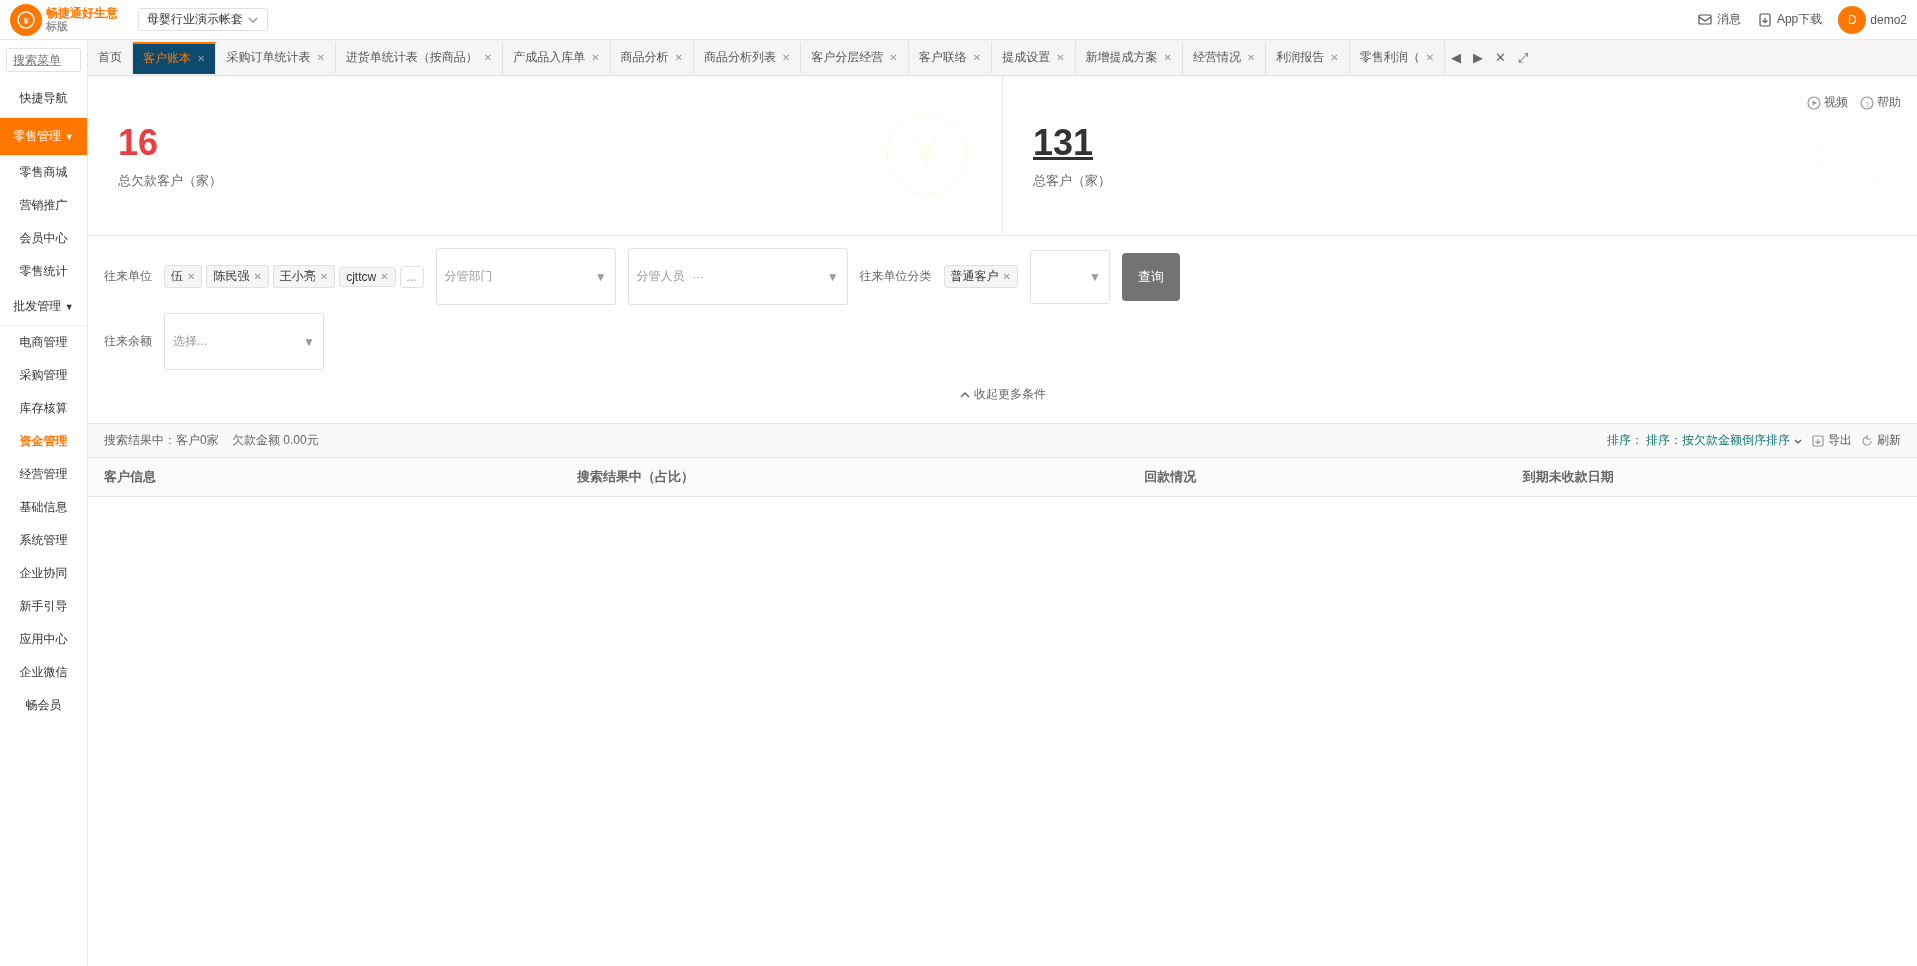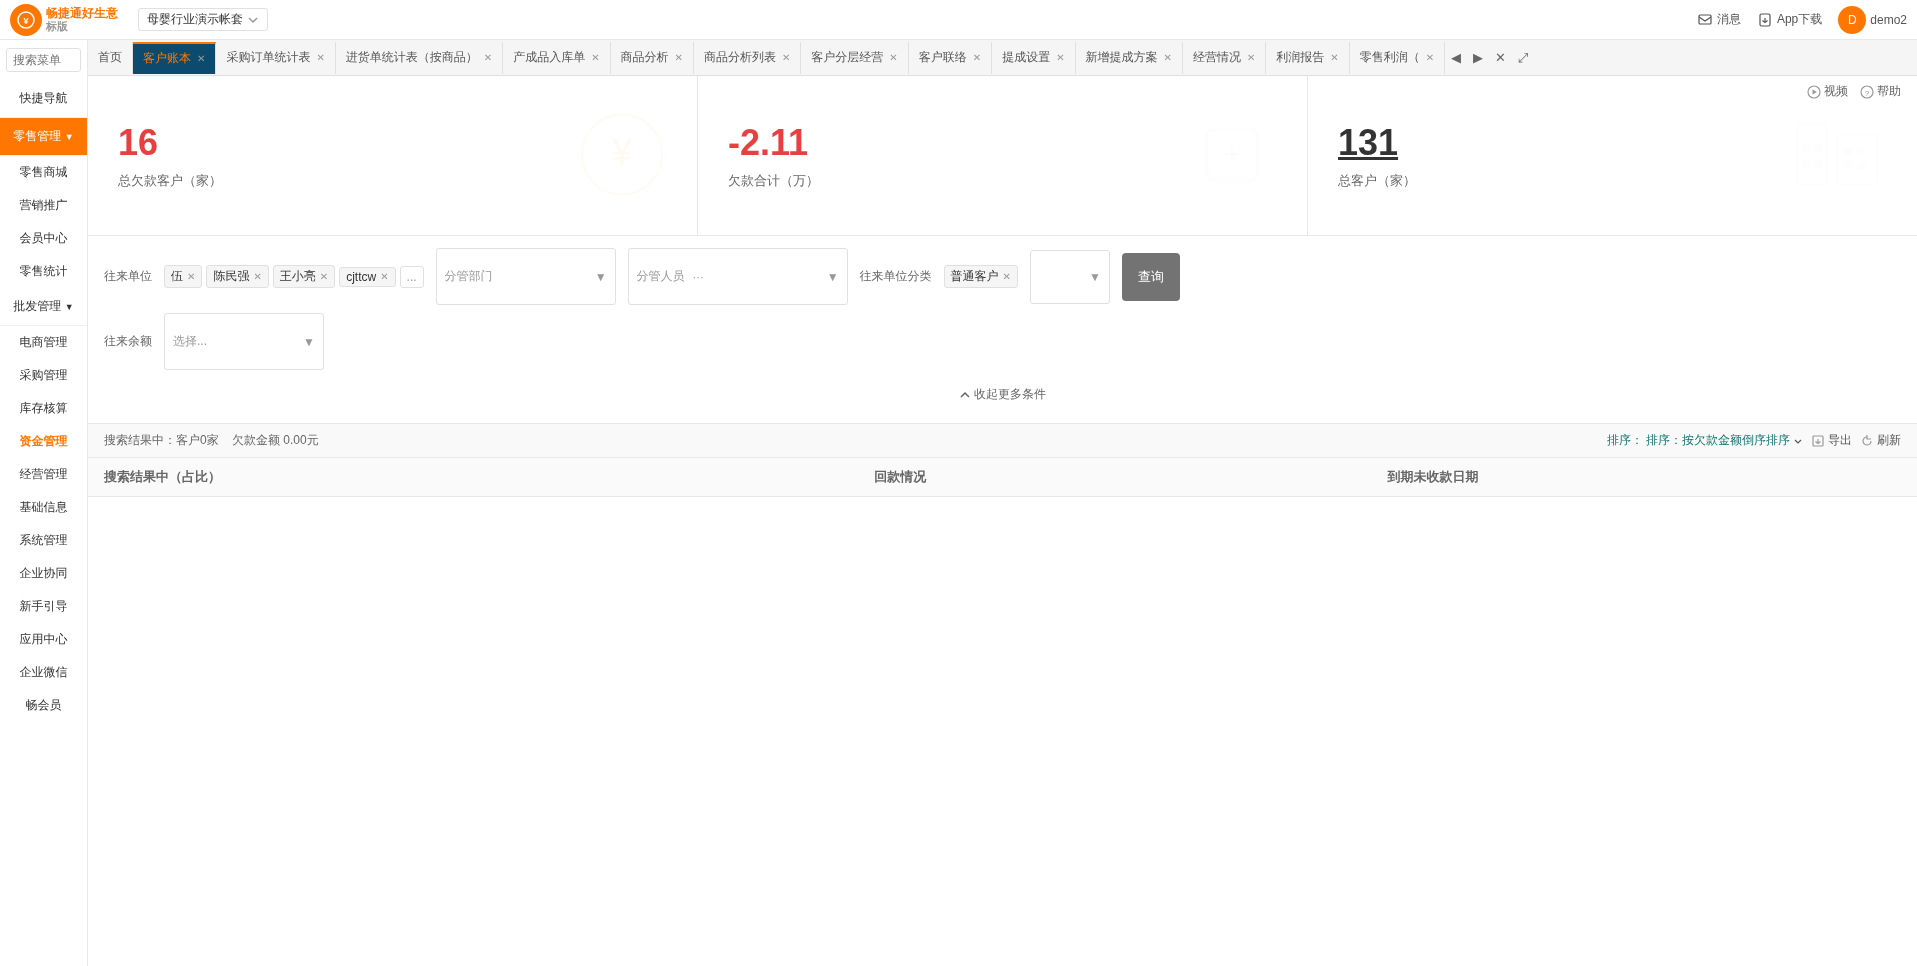--- a/index.html
+++ b/index.html
@@ -21,42 +21,42 @@
     .logo-text span { display: block; color: #ff7700; font-weight: bold; }
     .top-dropdown { display: flex; align-items: center; margin-left: 10px; border: 1px solid #e0e0e0; border-radius: 3px; padding: 2px 8px; font-size: 12px; color: #333; cursor: pointer; }
     .top-dropdown svg { margin-left: 4px; }
     .top-spacer { flex: 1; }
     .top-actions { display: flex; align-items: center; gap: 16px; }
     .top-action-item { display: flex; align-items: center; gap: 4px; font-size: 12px; color: #555; cursor: pointer; }
     .user-avatar { width: 28px; height: 28px; border-radius: 50%; background: #ff7700; display: flex; align-items: center; justify-content: center; color: #fff; font-size: 12px; }
 
     
     .sidebar-search { padding: 8px 6px; }
-    .sidebar-search-box { width: 100%; border: 1px solid #e0e0e0; border-radius: 3px; padding: 4px 6px; font-size: 12px; color: #999; }
+    .sidebar-search-box { width: 100%; border: 1px solid #e0e0e0; border-radius: 3px; padding: 4px 6px; font-size: 12px; color: #999; text-decoration: underline; }
     .sidebar-nav-item { padding: 10px 6px; text-align: center; font-size: 12px; color: #333; cursor: pointer; border-bottom: 1px solid #f0f0f0; }
     .sidebar-nav-item.active { background: #ff7700; color: #fff; }
     .sidebar-section-item { padding: 8px 6px; text-align: center; font-size: 12px; color: #333; cursor: pointer; }
     .sidebar-section-item.highlighted { color: #ff7700; font-weight: bold; }
 
     
     .tab-item { display: flex; align-items: center; height: 32px; padding: 0 10px; font-size: 12px; white-space: nowrap; cursor: pointer; border-right: 1px solid #e0e0e0; color: #555; background: #f5f5f5; flex-shrink: 0; }
     .tab-item.active { background: #0c4a6e; color: #ff7700; border-top: 2px solid #ff7700; align-items: center; }
     .tab-close { margin-left: 6px; color: #999; font-size: 10px; cursor: pointer; }
     .tab-nav-btn { padding: 0 6px; height: 32px; display: flex; align-items: center; cursor: pointer; color: #666; flex-shrink: 0; }
 
     
     .stats-row { display: flex; height: 160px; border-bottom: 1px solid #e8e8e8; flex-shrink: 0; }
     .stat-card { flex: 1; display: flex; align-items: center; padding: 20px 30px; border-right: 1px solid #e8e8e8; position: relative; overflow: hidden; }
     .stat-card:last-child { border-right: none; }
     .stat-card-bg-icon { position: absolute; right: 30px; top: 50%; transform: translateY(-50%); opacity: 0.15; }
     .stat-value { font-size: 36px; font-weight: bold; color: #ff4444; }
     .stat-value.black { color: #333; text-decoration: underline; }
     .stat-label { font-size: 13px; color: #666; margin-top: 8px; }
     .stat-info { display: flex; flex-direction: column; }
-    .help-links { position: absolute; top: 7px; right: 16px; display: flex; gap: 12px; }
+    .help-links { position: absolute; top: 18px; right: 16px; display: flex; gap: 12px; }
     .help-link { font-size: 12px; color: #666; cursor: pointer; display: flex; align-items: center; gap: 3px; }
 
     
     .filter-area { padding: 12px 16px; border-bottom: 1px solid #e8e8e8; background: #fff; flex-shrink: 0; }
     .filter-row { display: flex; align-items: center; gap: 12px; flex-wrap: wrap; margin-bottom: 8px; }
     .filter-label { font-size: 12px; color: #666; white-space: nowrap; }
     .filter-tags { display: flex; align-items: center; gap: 4px; flex-wrap: wrap; }
     .filter-tag { display: flex; align-items: center; background: #f5f5f5; border: 1px solid #e0e0e0; border-radius: 3px; padding: 2px 6px; font-size: 12px; color: #333; gap: 4px; }
     .filter-tag .tag-close { color: #999; cursor: pointer; font-size: 10px; }
     .filter-select { display: flex; align-items: center; border: 1px solid #e0e0e0; border-radius: 3px; padding: 19px 8px; font-size: 12px; min-width: 140px; color: #999; cursor: pointer; position: relative; }
@@ -248,32 +248,20 @@
                 <circle cx="45" cy="45" r="40" stroke="#ff9900" stroke-width="2" opacity="0.3"></circle>
                 <text x="45" y="55" text-anchor="middle" font-size="36" fill="#ff9900" opacity="0.4">¥</text>
               </svg>
             </div>
             <div class="stat-info">
               <div class="stat-value red-text">16</div>
               <div class="stat-label">总欠款客户（家）</div>
             </div>
           </div>
 
-          <div class="stat-card">
-            <div class="stat-card-bg-icon">
-              <svg width="90" height="90" viewBox="0 0 90 90" fill="none">
-                <rect x="20" y="20" width="50" height="50" rx="5" stroke="#ffaaaa" stroke-width="2" opacity="0.3"></rect>
-                <text x="45" y="52" text-anchor="middle" font-size="24" fill="#ffaaaa" opacity="0.4">+</text>
-              </svg>
-            </div>
-            <div class="stat-info">
-              <div class="stat-value red-text">-2.11</div>
-              <div class="stat-label">欠款合计（万）</div>
-            </div>
-          </div>
 
           <div class="stat-card">
             <div class="help-links">
               <div class="help-link">
                 <svg width="14" height="14" viewBox="0 0 14 14">
                     <circle cx="7" cy="7" r="6" stroke="#999" stroke-width="1.2" fill="none"></circle>
                     <polygon points="5.5,4.5 10,7 5.5,9.5" fill="#999"></polygon>
                   </svg>
                 <span>视频</span>
               </div>
@@ -393,20 +381,21 @@
                   <path d="M11 7A4 4 0 1 1 7 3" stroke="#999" stroke-width="1.2" fill="none"></path>
                   <path d="M7 1v4h4" stroke="#999" stroke-width="1.2" fill="none"></path>
                 </svg>
               <span>刷新</span>
             </div>
           </div>
         </div>
 
         <div>
           <div class="table-header">
+            <div class="table-col-1">客户信息</div>
             <div class="table-col-2">搜索结果中（占比）</div>
             <div class="table-col-3">回款情况</div>
             <div class="table-col-4">到期未收款日期</div>
           </div>
 
         </div>
 
       </div>
     </div>
   </div>

